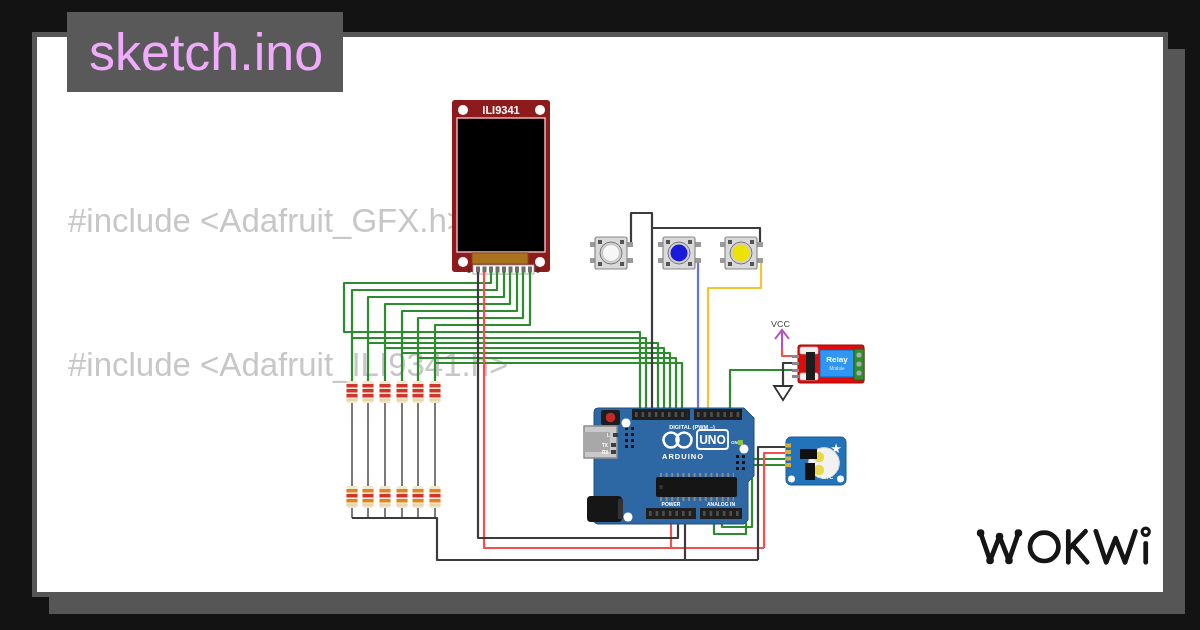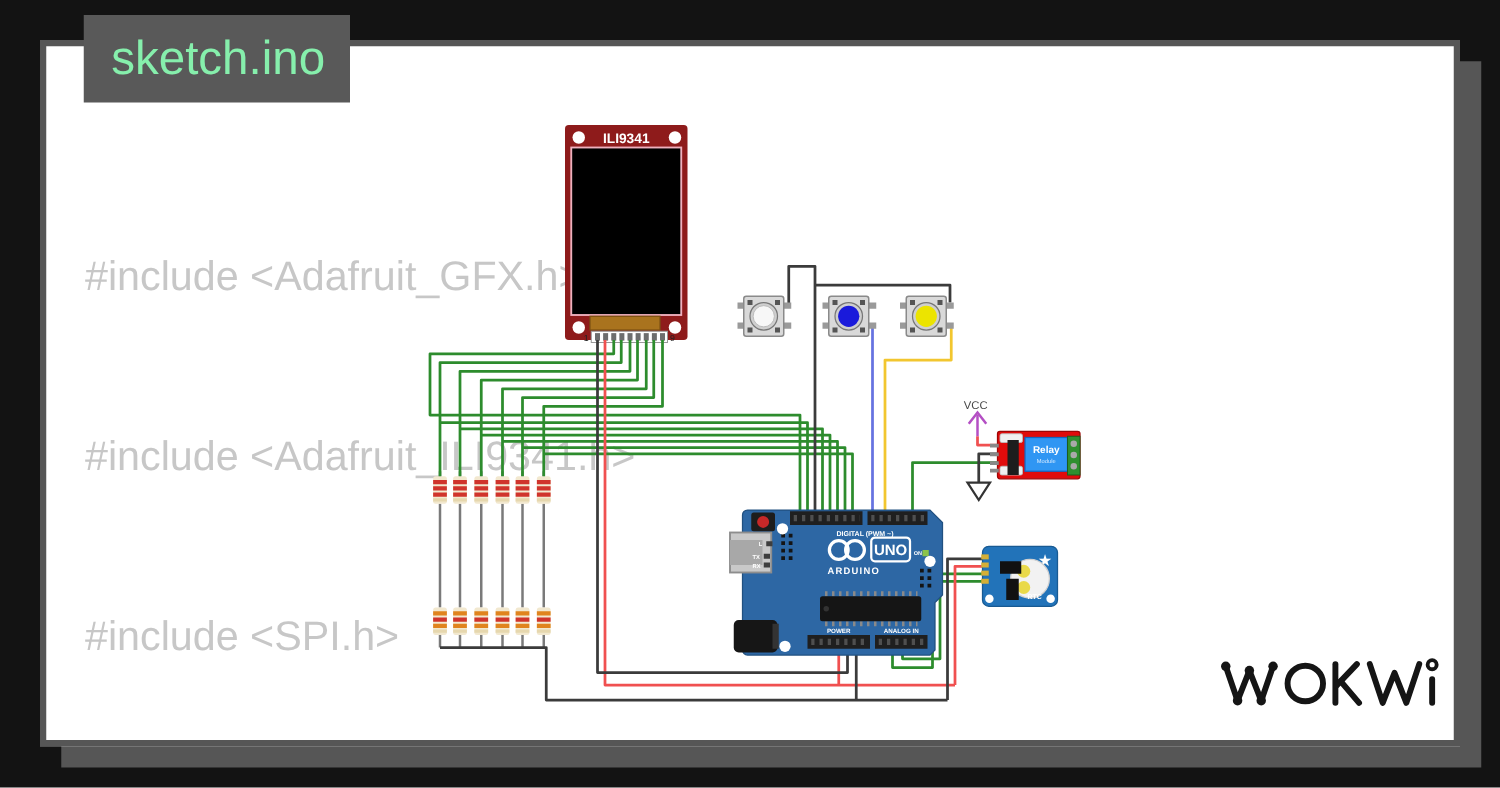--- a/index.html
+++ b/index.html
@@ -14,39 +14,38 @@
     border:5px solid #565656;
     box-shadow:17px 17px 0 #565656;
     overflow:hidden;z-index:1;
   }
   .code{
     position:absolute;left:31px;top:64px;
     color:#c7c7c7;font-size:33px;line-height:48px;white-space:pre;
   }
   .code-line{height:48px;}
   .titlebox{
-    position:absolute;left:67px;top:12px;height:70px;
-    background:#595959;color:#86efac;font-size:38px;
+    position:absolute;left:67px;top:12px;height:80px;
+    background:#595959;color:#f0abfc;font-size:52px;
     display:flex;align-items:center;
     padding:0 20px 0 22px;z-index:5;
   }
   svg.overlay{position:absolute;left:0;top:0;z-index:4;}
   .wire{fill:none;stroke-width:2.2;stroke-linejoin:round;}
   .lead{stroke:#7a7a7a;stroke-width:2;}
   .pinlbl{font-size:7px;fill:#222;}
   .boardtxt{fill:#ffffff;font-weight:bold;}
 </style>
 </head>
 <body>
 
 <div class="panel">
   <div class="code">
     <div class="code-line">#include &lt;Adafruit_GFX.h&gt;</div>
     <div class="code-line">#include &lt;Adafruit_ILI9341.h&gt;</div>
-    <div class="code-line">#include &lt;SPI.h&gt;</div>
     
     
     
     
     
     
     
     
   </div>
 </div>

